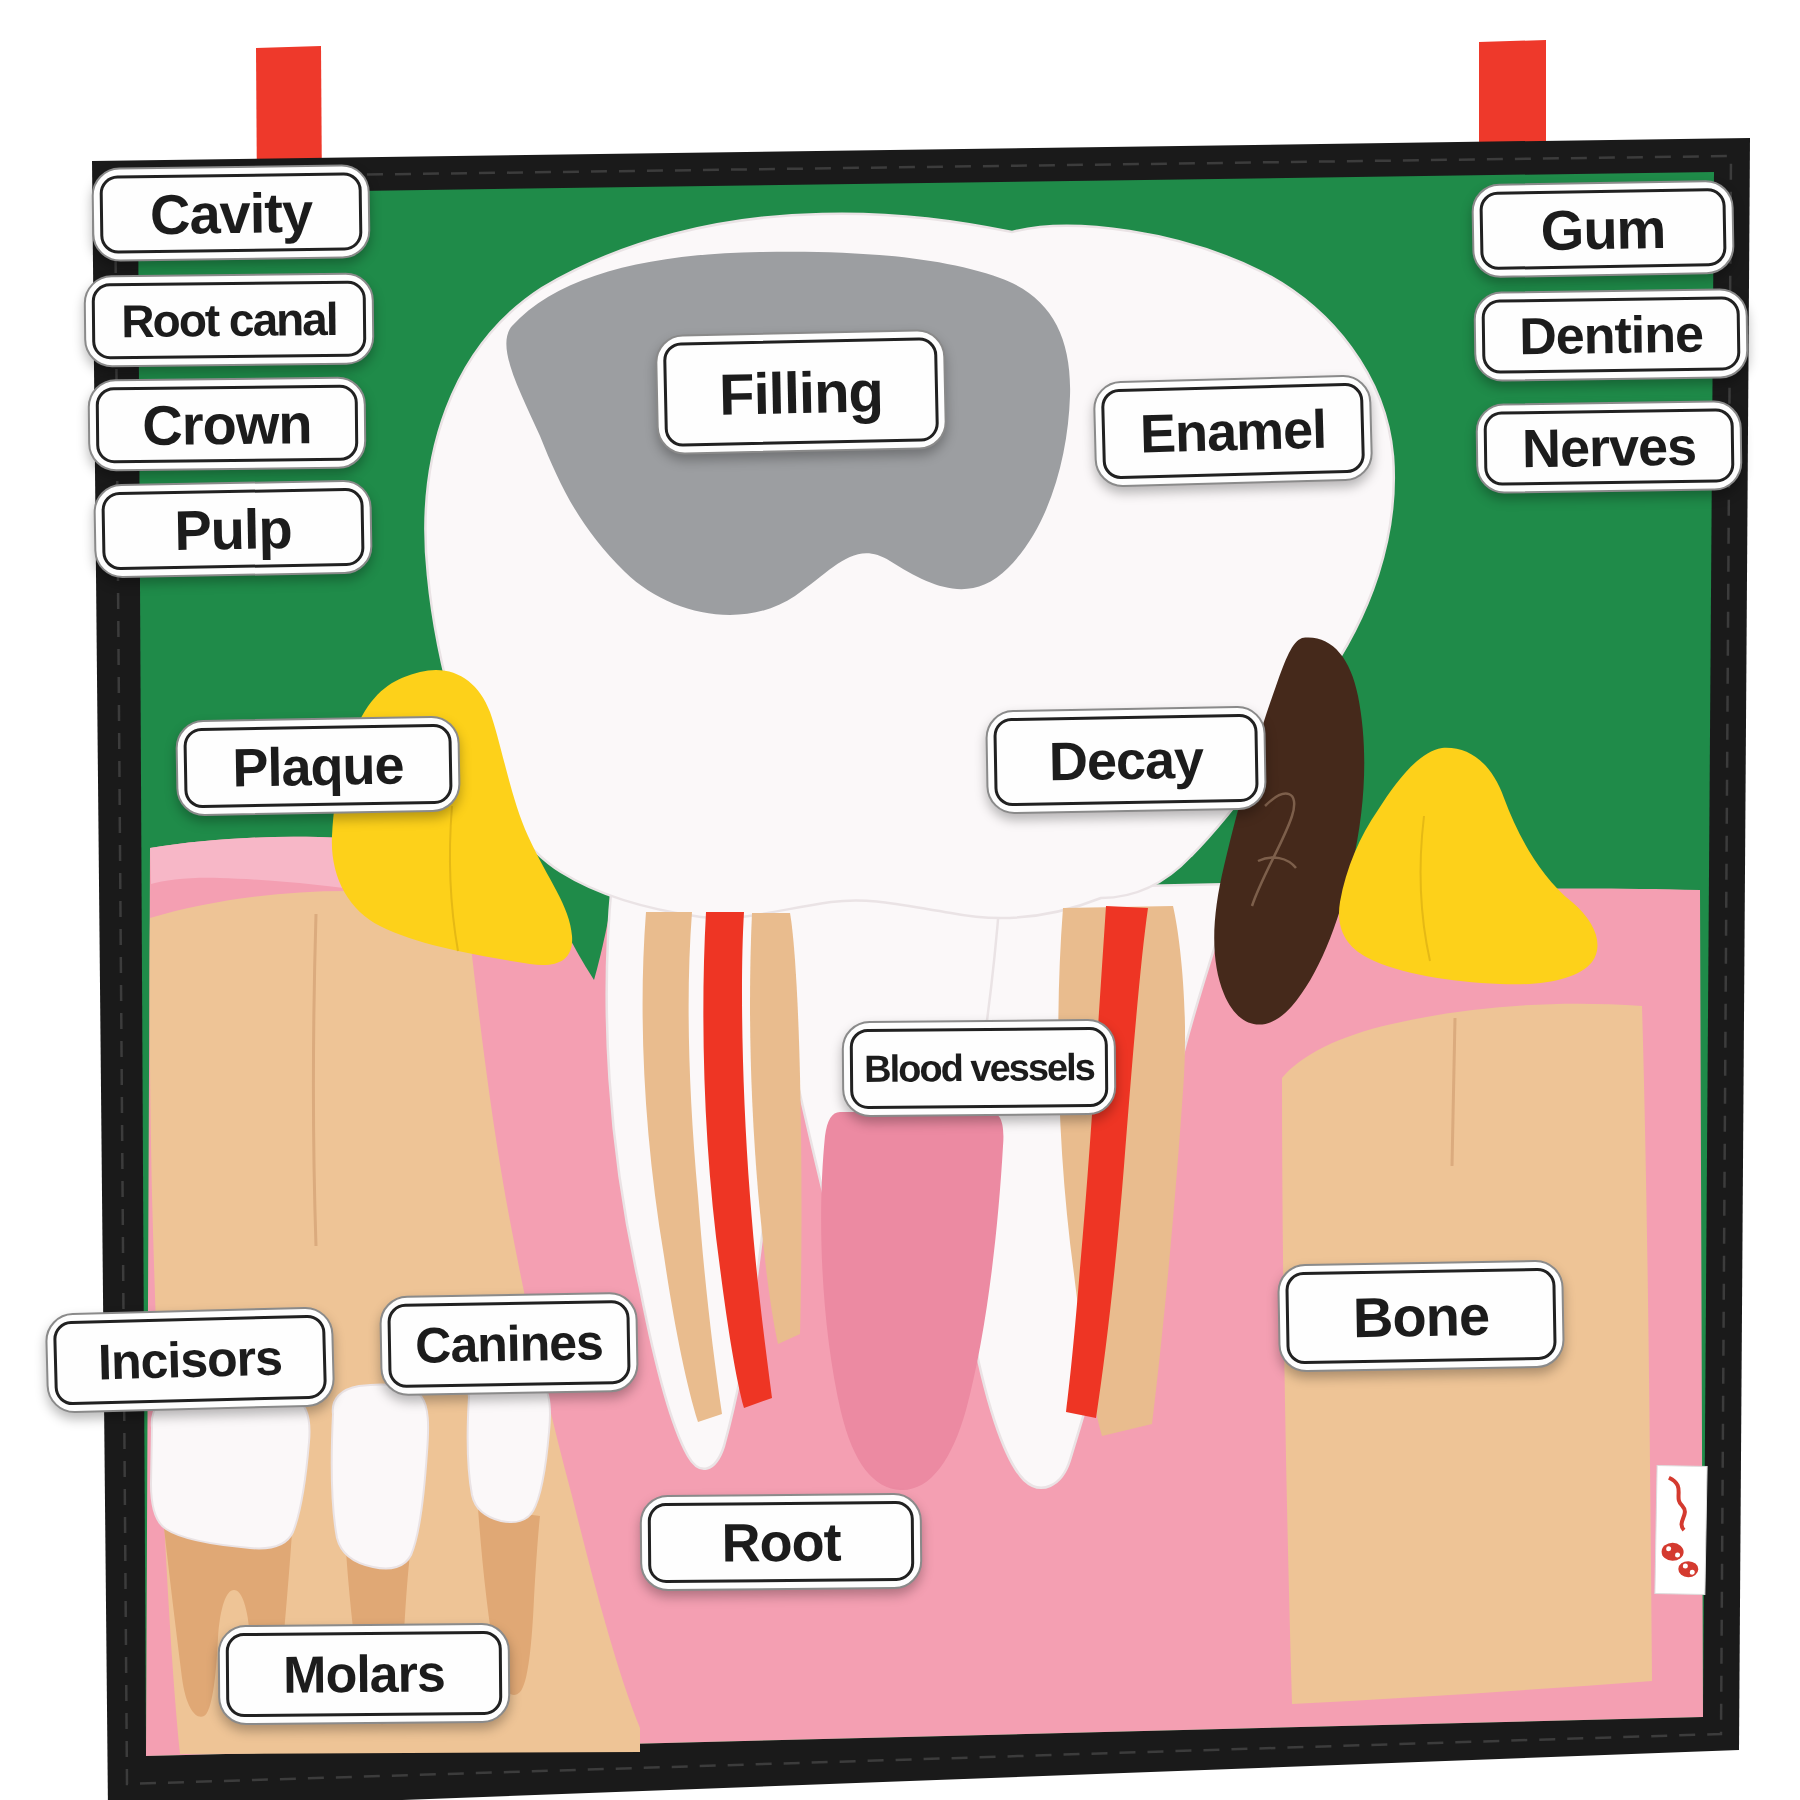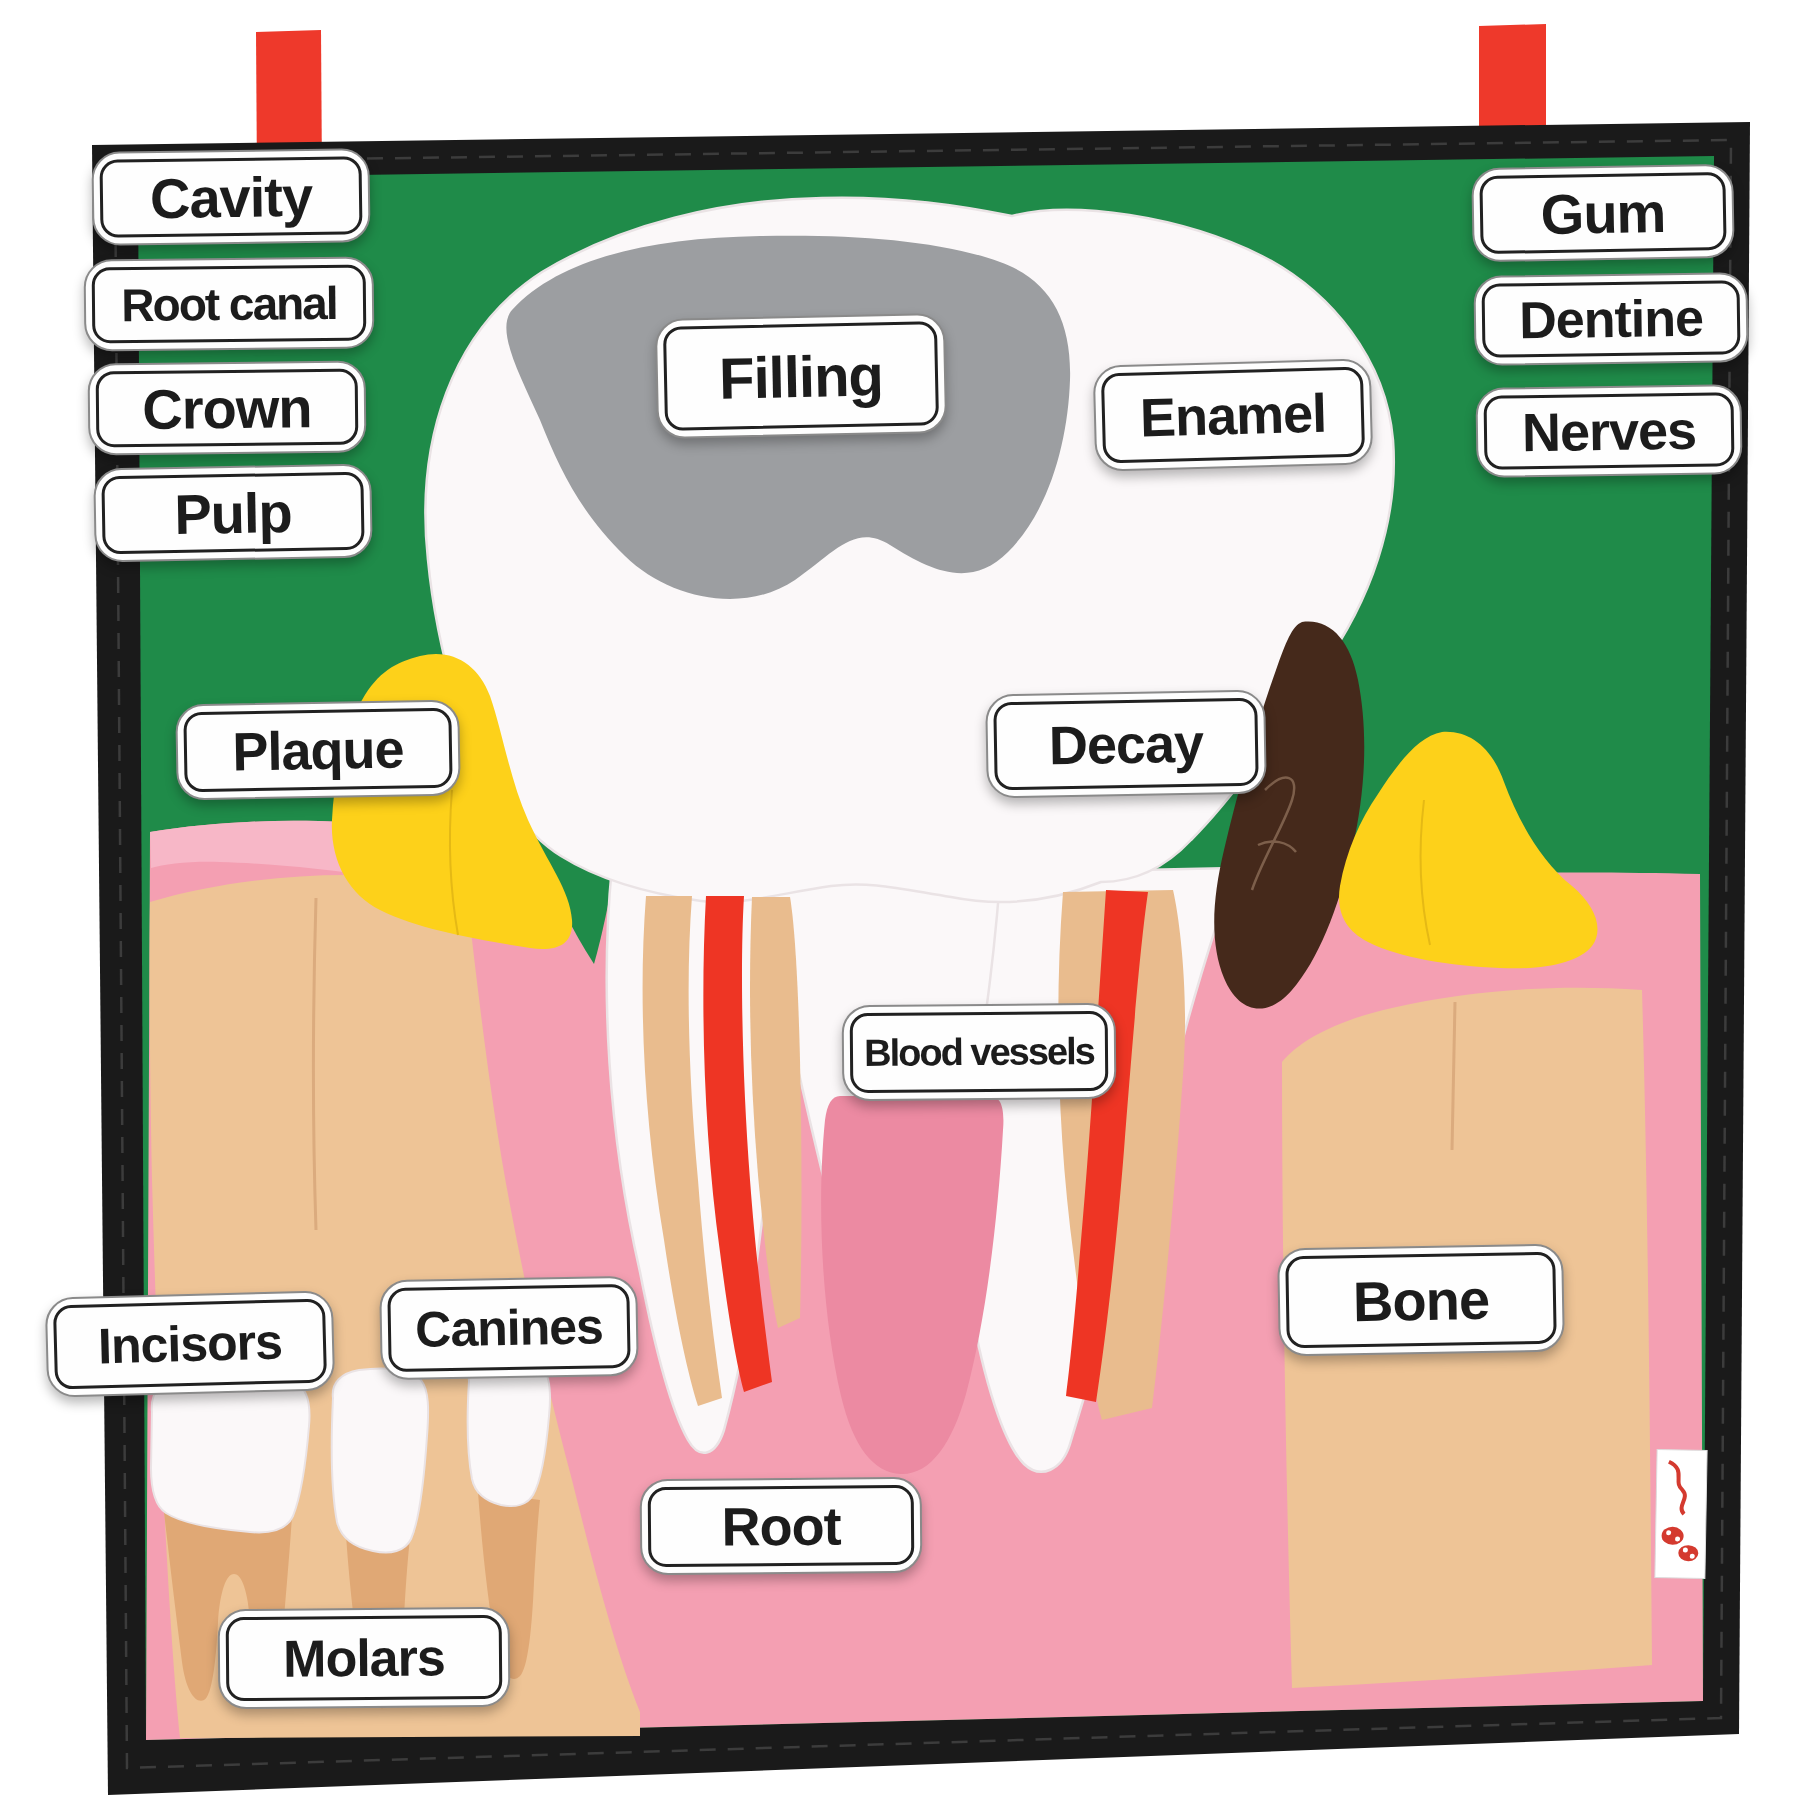--- a/index.html
+++ b/index.html
@@ -1,17 +1,17 @@
 <!DOCTYPE html>
 <html><head>
 <meta charset="utf-8">
 <style>
   html,body{margin:0;padding:0;background:#ffffff;}
   body{width:1800px;height:1800px;overflow:hidden;font-family:"Liberation Sans",sans-serif;}
-  .scene{position:absolute;left:0;top:0;width:1800px;height:1457px;}
+  .scene{position:absolute;left:0;top:16px;width:1800px;height:1457px;}
   .scene svg{position:absolute;left:0;top:0;}
   .label{
     position:absolute;
     display:flex;align-items:center;justify-content:center;
     background:var(--label-bg,#fefefe);
     border:2px solid #8a8a8a;
     border-radius:28px;
     box-shadow:0 6px 12px rgba(0,0,0,.28);
     transform:rotate(var(--rot,0deg));
     font-weight:bold;

